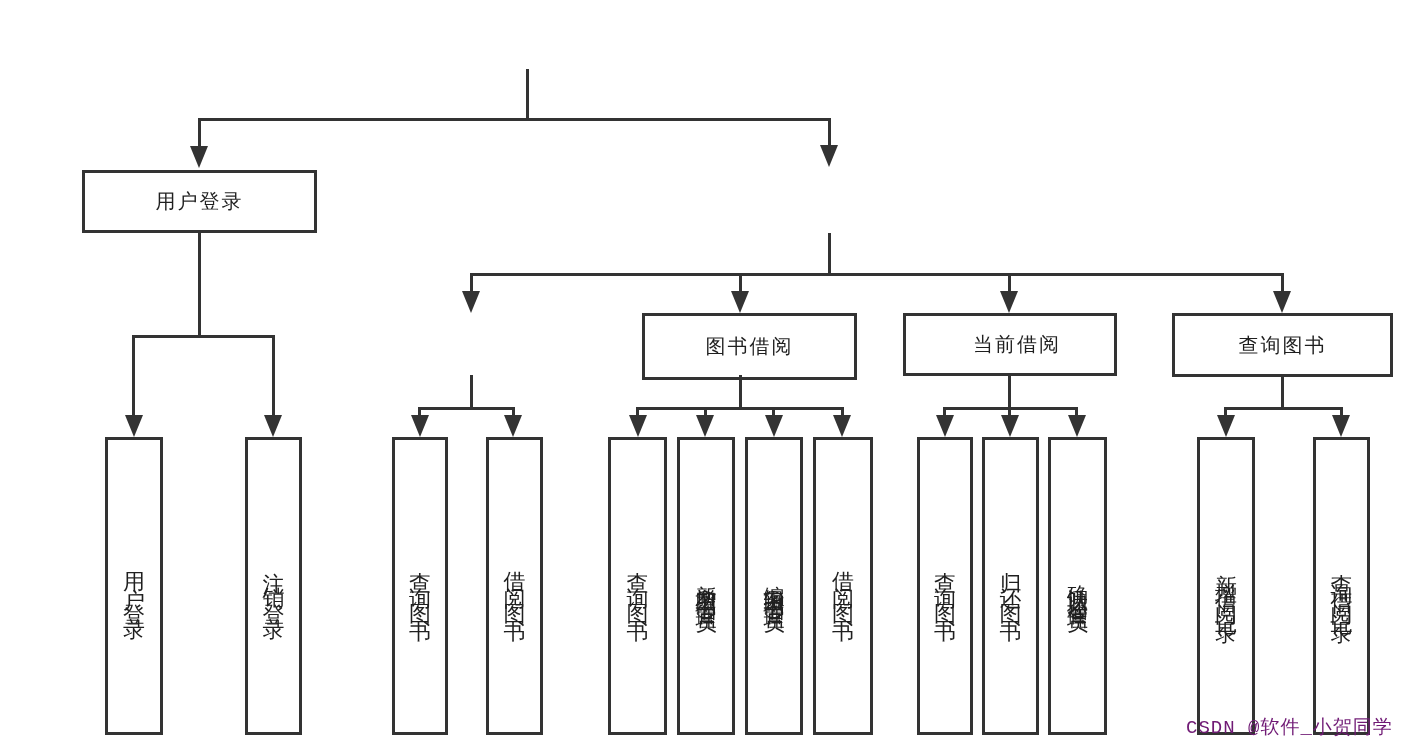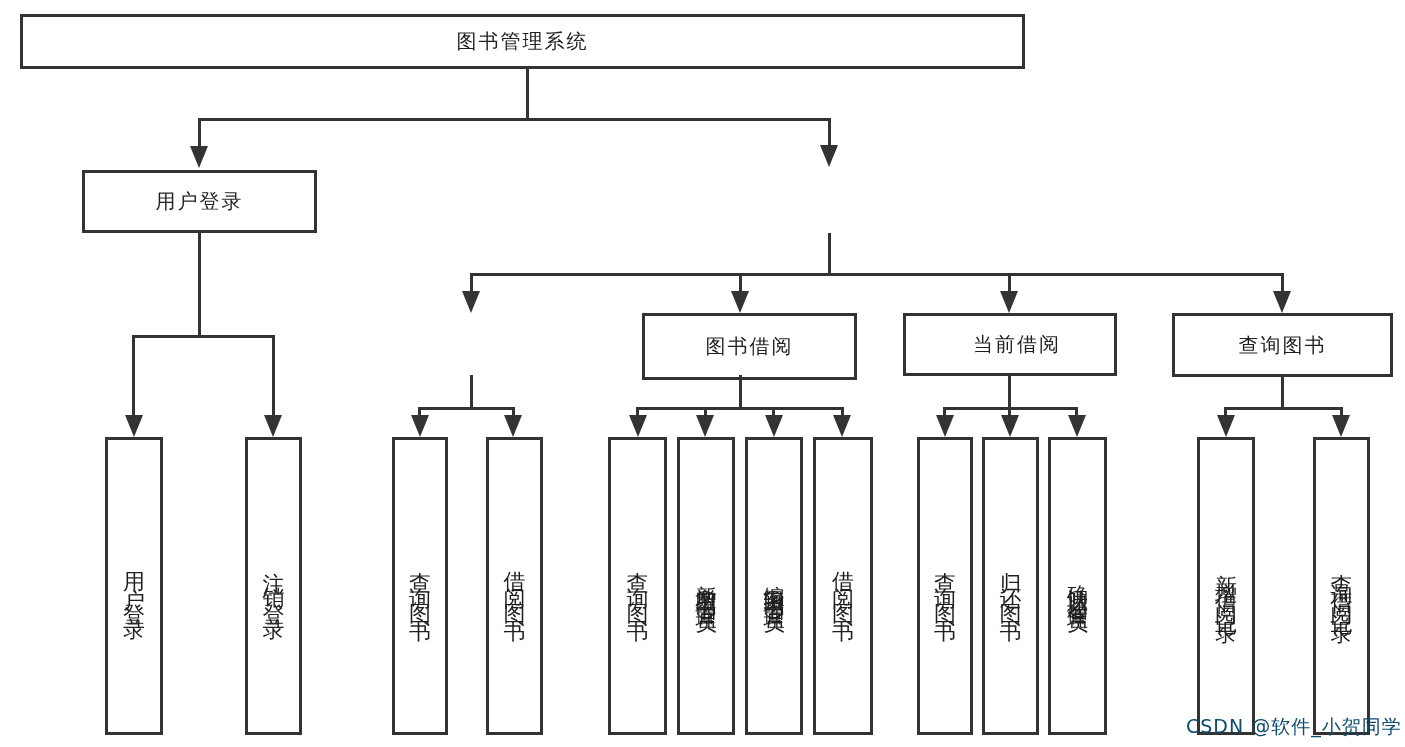--- a/index.html
+++ b/index.html
@@ -33,30 +33,29 @@
 
   .hline,.vline{position:absolute;background:#333333;}
   .arrow{
     position:absolute;width:0;height:0;
     border-left:9px solid transparent;
     border-right:9px solid transparent;
     border-top:22px solid #333333;
   }
   #watermark{
     position:absolute;left:1186px;top:714px;
-    color:#0c4a6e;font-size:19px;letter-spacing:1px;
-    white-space:nowrap;z-index:5;
+    color:#701a75;font-size:19px;letter-spacing:1px;
+    white-space:nowrap;z-index:5;font-family:Liberation Mono, monospace;
   }
 </style>
 </head>
 <body>
 
 <div id="canvas">
 
-  <div class="box" style="left:20px;top:14px;width:1005px;height:55px;">图书管理系统</div>
 
   <div class="vline" style="left:526px;top:69px;width:3px;height:49px;"></div>
   <div class="hline" style="left:198px;top:118px;width:632px;height:3px;"></div>
   <div class="vline" style="left:198px;top:118px;width:3px;height:32px;"></div>
   <div class="arrow" style="left:190px;top:146px;"></div>
   <div class="vline" style="left:828px;top:118px;width:3px;height:32px;"></div>
   <div class="arrow" style="left:820px;top:145px;"></div>
 
   <div class="box" style="left:82px;top:170px;width:235px;height:63px;">用户登录</div>
 

